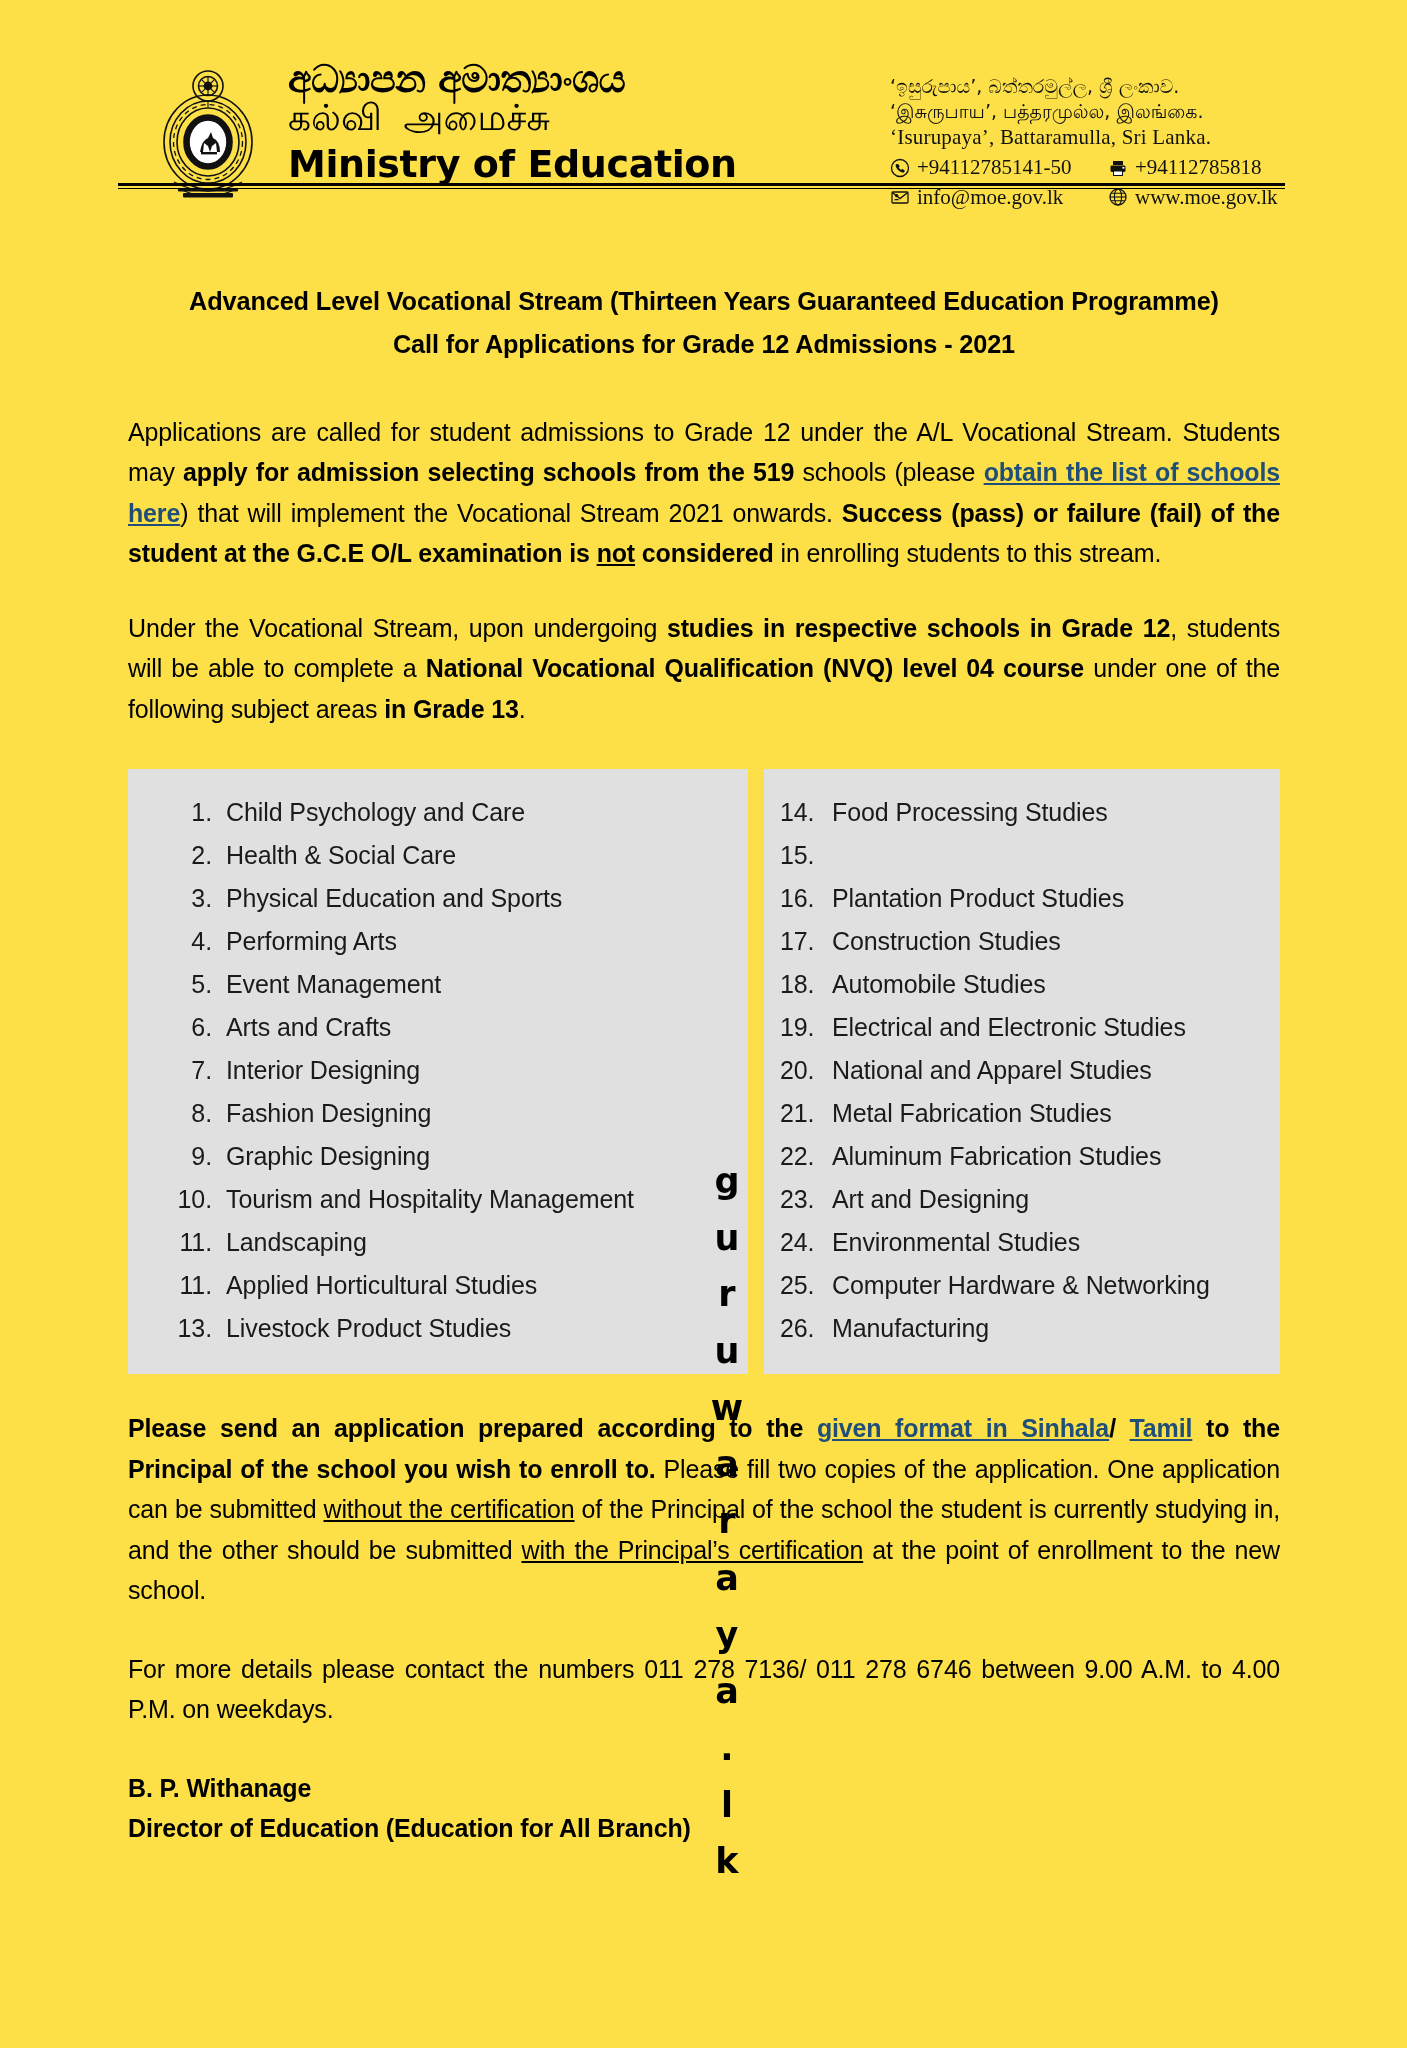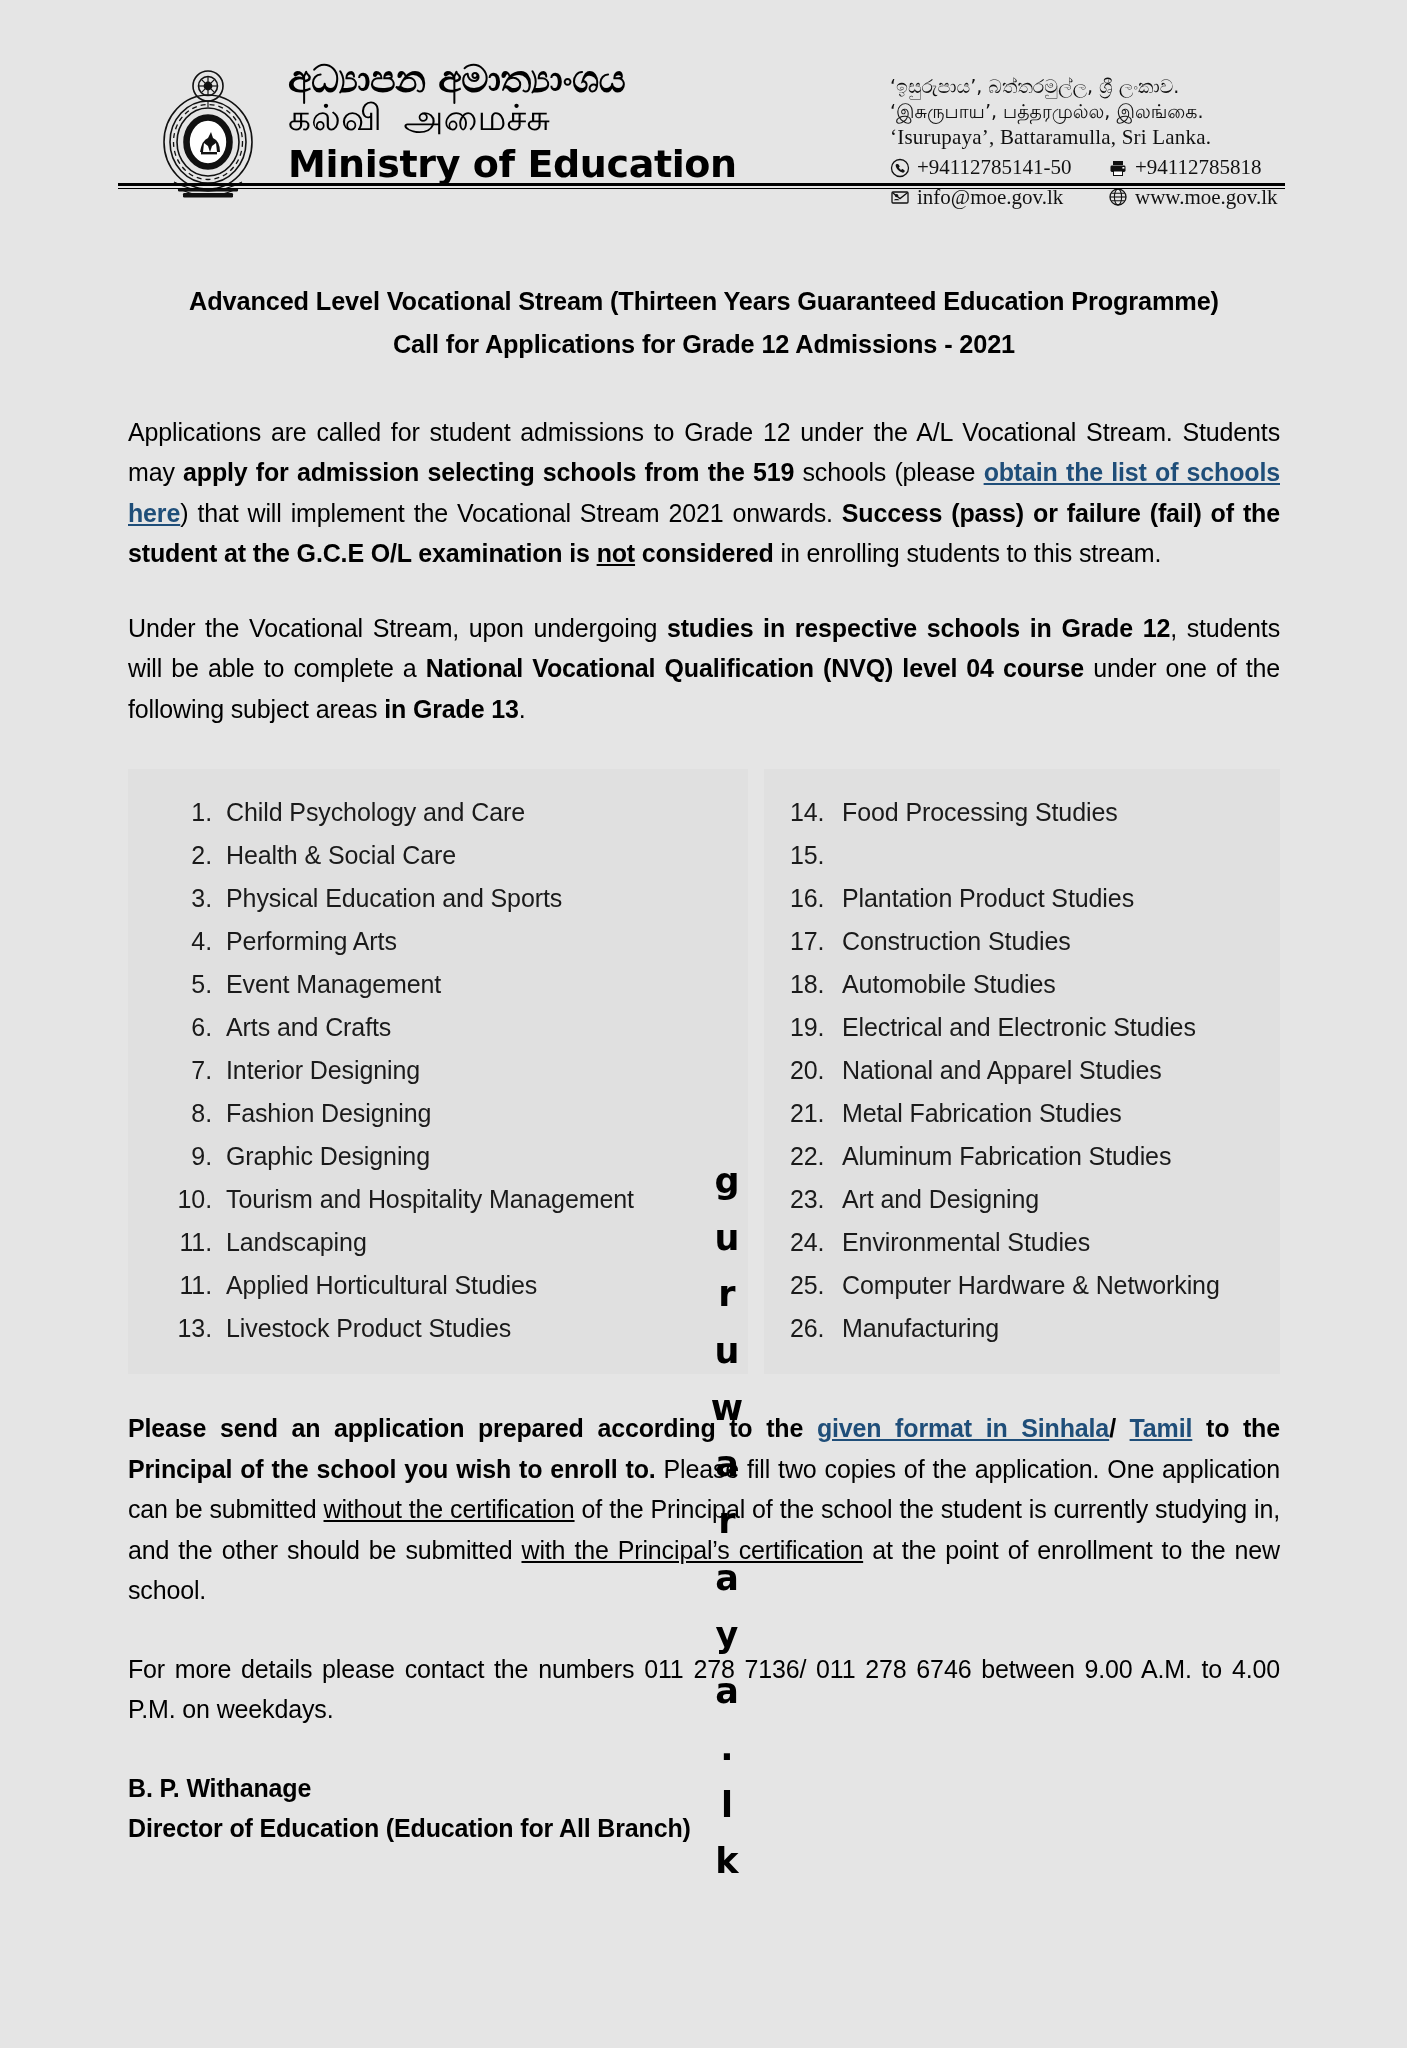--- a/index.html
+++ b/index.html
@@ -13,21 +13,21 @@
     font-family: "Liberation Sans", sans-serif;
     color: #000000;
     position: relative;
     overflow: hidden;
   }
 
   .page {
     position: relative;
     width: 1407px;
     height: 2048px;
-    background: #e5e5e5;
+    background: #fde047;
     box-sizing: border-box;
   }
 
   
   .letterhead {
     position: absolute;
     left: 0;
     top: 0;
     width: 1407px;
     height: 252px;
@@ -189,21 +189,21 @@
 
   .subj-row {
     display: flex;
     font-family: "Liberation Sans", sans-serif;
     font-size: 25px;
     line-height: 1.72;
     letter-spacing: -0.1px;
     color: #1a1a1a;
   }
   .subj-col.left .subj-row  { padding-left: 42px; }
-  .subj-col.right .subj-row { padding-left: 26px; }
+  .subj-col.right .subj-row { padding-left: 16px; }
 
   .subj-num {
     flex: 0 0 56px;
     text-align: right;
     padding-right: 14px;
     box-sizing: border-box;
   }
   .subj-col.right .subj-num {
     flex: 0 0 52px;
     text-align: left;

